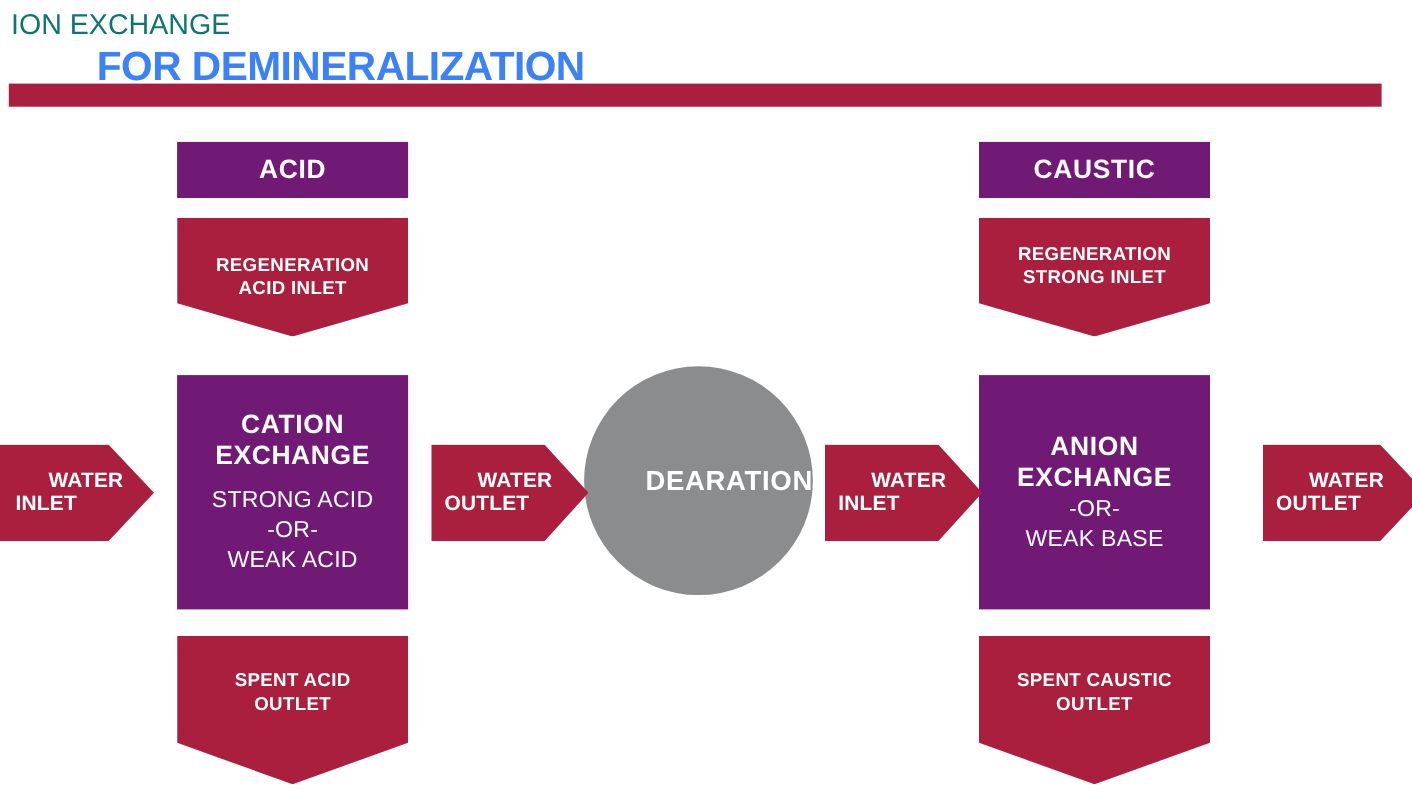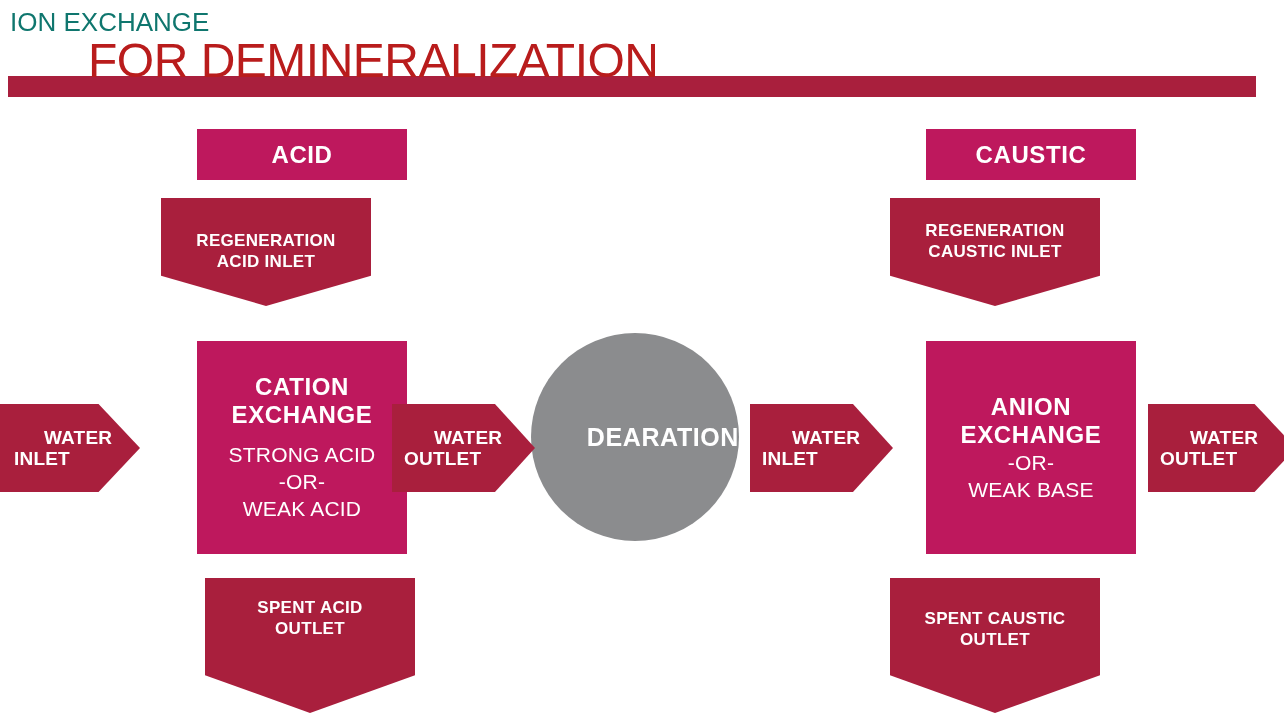--- a/index.html
+++ b/index.html
@@ -40,40 +40,39 @@
     font-weight: 400;
     letter-spacing: 0px;
     color: #0f766e;
     line-height: 40px;
     white-space: nowrap;
   }
   #title-line2 {
     position: absolute;
     left: 88px;
     top: 38px;
-    font-size: 48px;
-    font-weight: normal;
+    font-size: 37px;
+    font-weight: bold;
     letter-spacing: -0.5px;
-    color: #b91c1c;
+    color: #3b82f6;
     line-height: 46px;
     white-space: nowrap;
   }
 
   
   .rect-box {
     position: absolute;
-    background: #be185d;
+    background: #701a75;
     color: #ffffff;
     box-sizing: border-box;
     display: flex;
     flex-direction: column;
     align-items: center;
     justify-content: center;
     text-align: left;
-    margin-left: 36px;
   }
   .pent-down {
     position: absolute;
     background: #A91F3D;
     color: #ffffff;
     box-sizing: border-box;
     display: flex;
     flex-direction: column;
     align-items: center;
     text-align: center;
@@ -145,21 +144,21 @@
   
   #acid-box        { left: 161px; top: 129px; width: 210px; height: 51px; }
   #caustic-box     { left: 890px; top: 129px; width: 210px; height: 51px; }
 
   #regen-acid      { left: 161px; top: 198px; width: 210px; height: 108px; padding-top: 32px; }
   #regen-caustic   { left: 890px; top: 198px; width: 210px; height: 108px; padding-top: 22px; }
 
   #cation-box      { left: 161px; top: 341px; width: 210px; height: 213px; }
   #anion-box       { left: 890px; top: 341px; width: 210px; height: 213px; }
 
-  #spent-acid      { left: 161px; top: 578px; width: 210px; height: 135px; padding-top: 19px; margin-left: 44px; }
+  #spent-acid      { left: 161px; top: 578px; width: 210px; height: 135px; padding-top: 30px; }
   #spent-caustic   { left: 890px; top: 578px; width: 210px; height: 135px; padding-top: 30px; }
 
   #water-inlet-1   { left: -8px;  top: 404px; width: 148px; height: 88px; padding-left: 22px; }
   #water-outlet-1  { left: 392px; top: 404px; width: 143px; height: 88px; padding-left: 12px; }
   #water-inlet-2   { left: 750px; top: 404px; width: 143px; height: 88px; padding-left: 12px; }
   #water-outlet-2  { left: 1148px; top: 404px; width: 148px; height: 88px; padding-left: 12px; }
 
   #dearation       { left: 531px; top: 333px; width: 208px; height: 208px; }
 </style>
 </head>
@@ -192,21 +191,21 @@
   <div class="hdr-sm">SPENT ACID</div>
   <div class="hdr-sm">OUTLET</div>
 </div>
 
 <div class="rect-box" id="caustic-box">
   <div class="hdr">CAUSTIC</div>
 </div>
 
 <div class="pent-down" id="regen-caustic">
   <div class="hdr-sm">REGENERATION</div>
-  <div class="hdr-sm">CAUSTIC INLET</div>
+  <div class="hdr-sm">STRONG INLET</div>
 </div>
 
 <div class="rect-box" id="anion-box">
   <div class="hdr">ANION</div>
   <div class="hdr">EXCHANGE</div>
   <div class="sub" style="margin-top:0">-OR-</div>
   <div class="sub" style="margin-top:0">WEAK BASE</div>
 </div>
 
 <div class="pent-down" id="spent-caustic">

